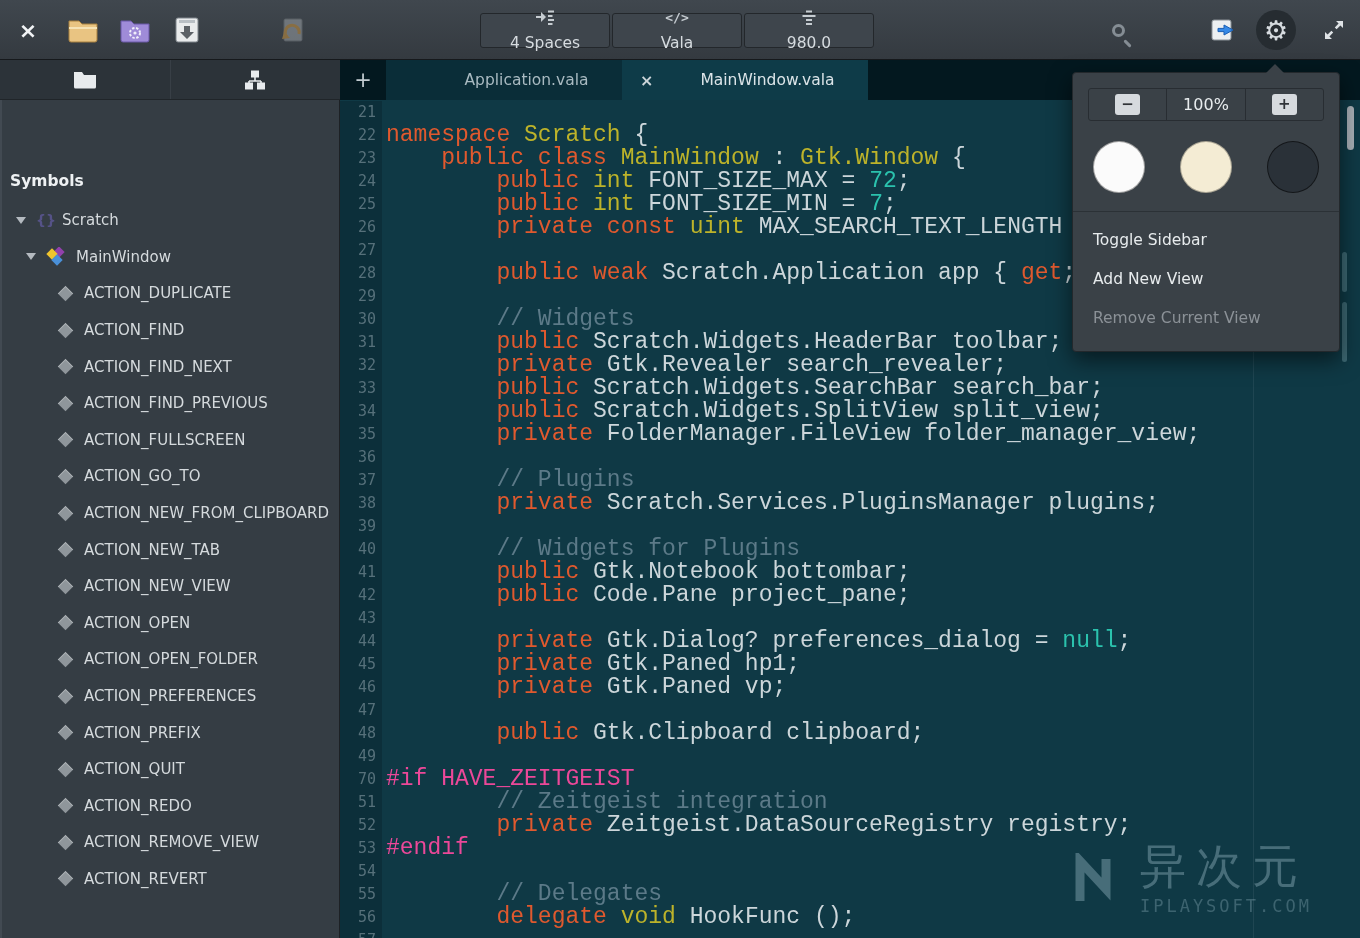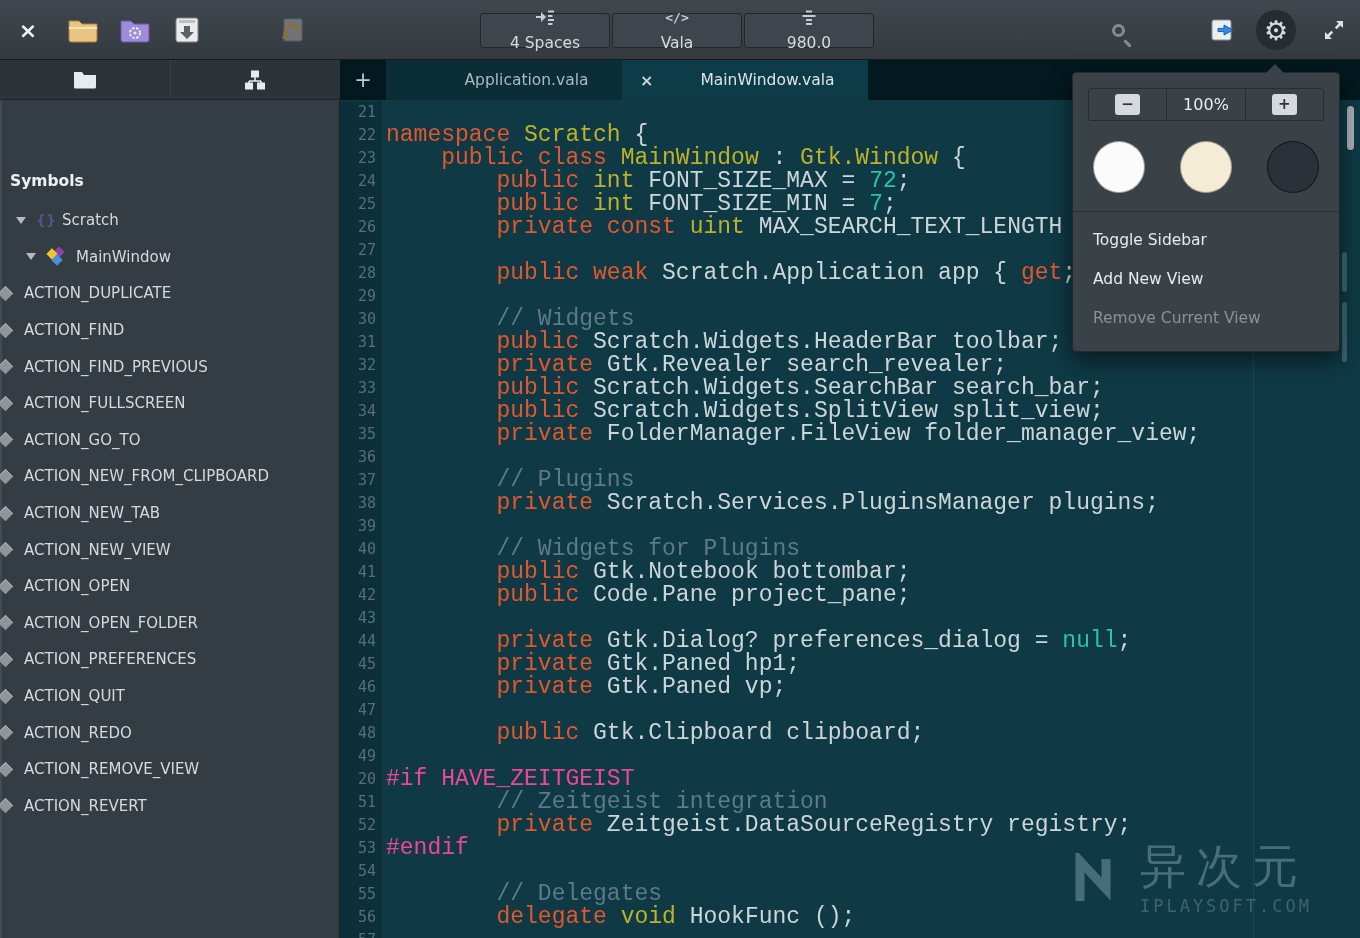--- a/index.html
+++ b/index.html
@@ -41,21 +41,21 @@
   .side-tab:last-child { border-right:none; }
   .panel-title { position:absolute; left:10px; top:112px; color:#eef1f3; font-weight:bold; font-size:15.5px; }
   .tree { position:absolute; left:0; top:142px; width:340px; bottom:0; overflow:hidden; }
   .tree-row { height:36.6px; display:flex; align-items:center; color:#d5dadd; font-size:15px; white-space:nowrap; }
   .caret-down { width:0; height:0; border-left:5.5px solid transparent; border-right:5.5px solid transparent;
     border-top:7px solid #b4bac0; margin-right:10px; }
   .row-ns { padding-left:16px; }
   .row-ns .braces { color:#7668c9; opacity:.5; font-weight:bold; font-size:14px; width:20px; text-align:center; margin-right:6px; }
   .row-class { padding-left:26px; }
   .row-class .cls-icon { margin-right:10px; display:flex; }
-  .tree-row.member { }
+  .tree-row.member { padding-left:60px; }
   .diamond { width:11px; height:11px; background:#8f969b; transform:rotate(45deg);
     margin-right:13px; flex:none; box-shadow:inset 1px 1px 0 rgba(255,255,255,.25); }
 
   
   .tabbar { position:absolute; left:340px; top:60px; width:1020px; height:40px; background:#03181f; z-index:1; }
   .newtab { position:absolute; left:0; top:0; width:46px; height:40px; color:#c3ccd1; font-size:21px;
     display:flex; align-items:center; justify-content:center; }
   .tab { position:absolute; top:0; height:40px; display:flex; align-items:center; justify-content:center;
     font-size:15.5px;padding-left:45px; }
   .tab-1 { left:46px; width:236px; background:#0a2d38; color:#a9bac1; }
@@ -256,20 +256,24 @@
         <div class="tree-row member">
           <span class="diamond"></span>
           <span>ACTION_DUPLICATE</span>
         </div>
         <div class="tree-row member">
           <span class="diamond"></span>
           <span>ACTION_FIND</span>
         </div>
         <div class="tree-row member">
           <span class="diamond"></span>
+          <span>ACTION_FIND_NEXT</span>
+        </div>
+        <div class="tree-row member">
+          <span class="diamond"></span>
           <span>ACTION_FIND_PREVIOUS</span>
         </div>
         <div class="tree-row member">
           <span class="diamond"></span>
           <span>ACTION_FULLSCREEN</span>
         </div>
         <div class="tree-row member">
           <span class="diamond"></span>
           <span>ACTION_GO_TO</span>
         </div>
@@ -289,20 +293,24 @@
           <span class="diamond"></span>
           <span>ACTION_OPEN</span>
         </div>
         <div class="tree-row member">
           <span class="diamond"></span>
           <span>ACTION_OPEN_FOLDER</span>
         </div>
         <div class="tree-row member">
           <span class="diamond"></span>
           <span>ACTION_PREFERENCES</span>
+        </div>
+        <div class="tree-row member">
+          <span class="diamond"></span>
+          <span>ACTION_PREFIX</span>
         </div>
         <div class="tree-row member">
           <span class="diamond"></span>
           <span>ACTION_QUIT</span>
         </div>
         <div class="tree-row member">
           <span class="diamond"></span>
           <span>ACTION_REDO</span>
         </div>
         <div class="tree-row member">
@@ -354,21 +362,21 @@
       <div class="ln">40</div>
       <div class="ln">41</div>
       <div class="ln">42</div>
       <div class="ln">43</div>
       <div class="ln">44</div>
       <div class="ln">45</div>
       <div class="ln">46</div>
       <div class="ln">47</div>
       <div class="ln">48</div>
       <div class="ln">49</div>
-      <div class="ln">20</div>
+      <div class="ln">70</div>
       <div class="ln">51</div>
       <div class="ln">52</div>
       <div class="ln">53</div>
       <div class="ln">54</div>
       <div class="ln">55</div>
       <div class="ln">56</div>
       <div class="ln">57</div>
     </div>
   <div class="code-lines">
       <div class="code-line"></div>

